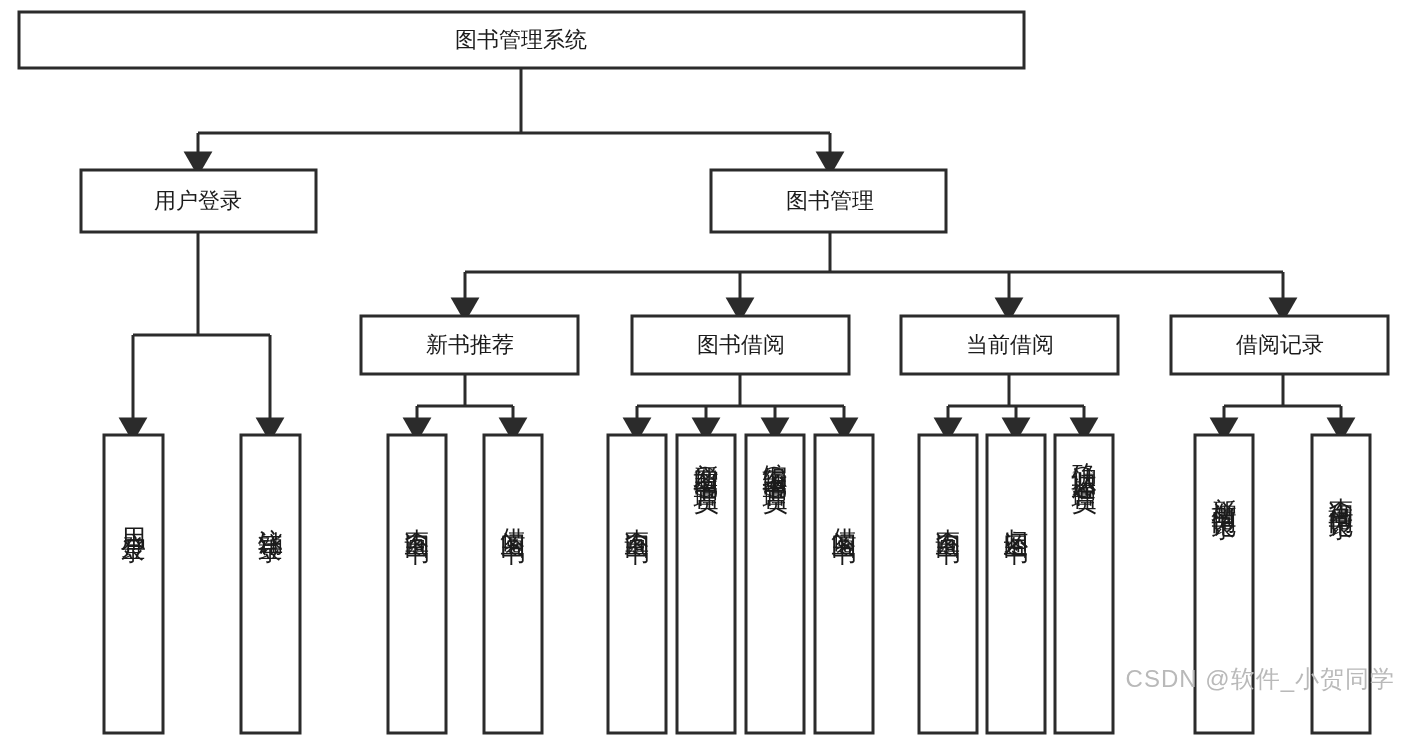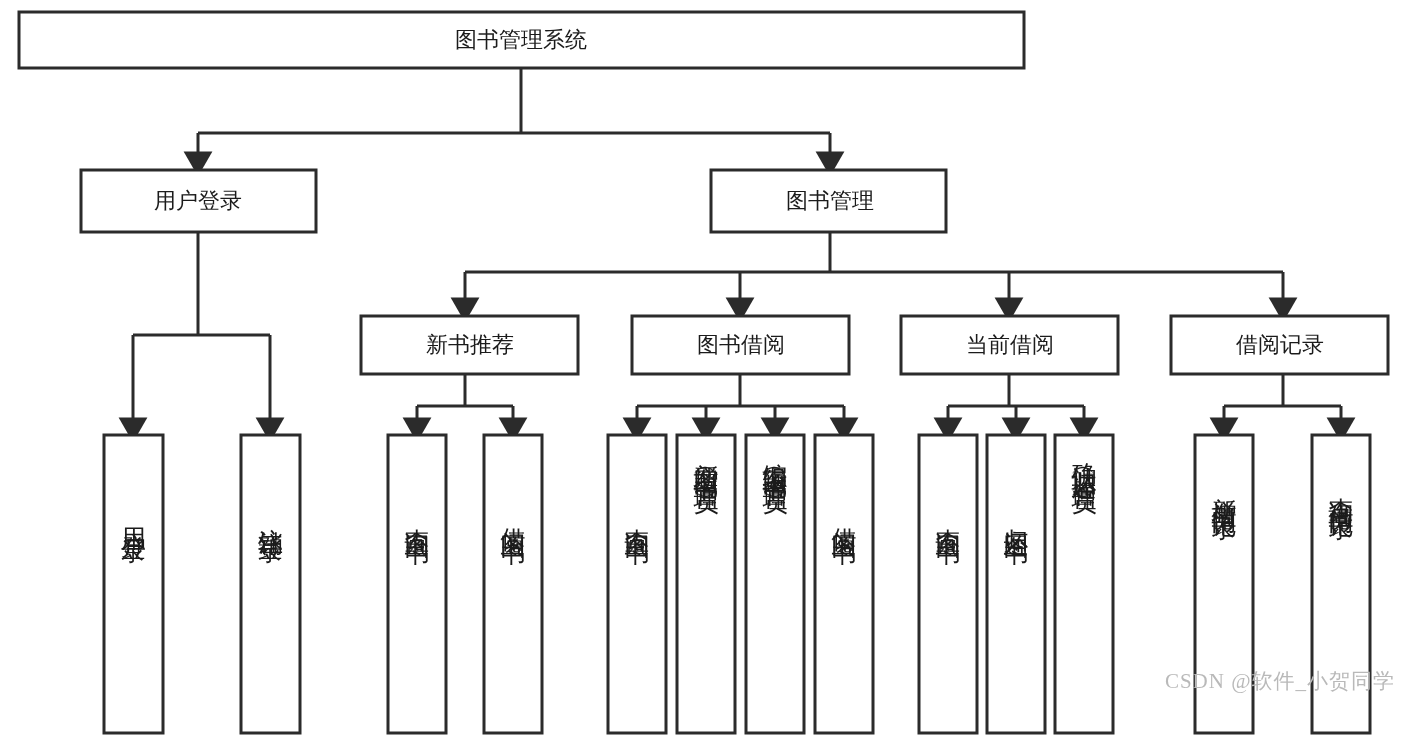--- a/index.html
+++ b/index.html
@@ -63,22 +63,22 @@
     font-size: 25px;
     line-height: 1;
     letter-spacing: 4px;
     color: #1b1b1b;
     white-space: nowrap;
   }
   .watermark {
     position: absolute;
     right: 10px;
     bottom: 6px;
-    font-family: Liberation Serif, serif;
-    font-size: 21px;
+    font-family: Liberation Sans, sans-serif;
+    font-size: 24px;
     color: #b9b9b9;
     letter-spacing: 1px;
     white-space: nowrap;
   }
 </style>
 </head>
 <body>
 
 <div id="diagram-root">
 

